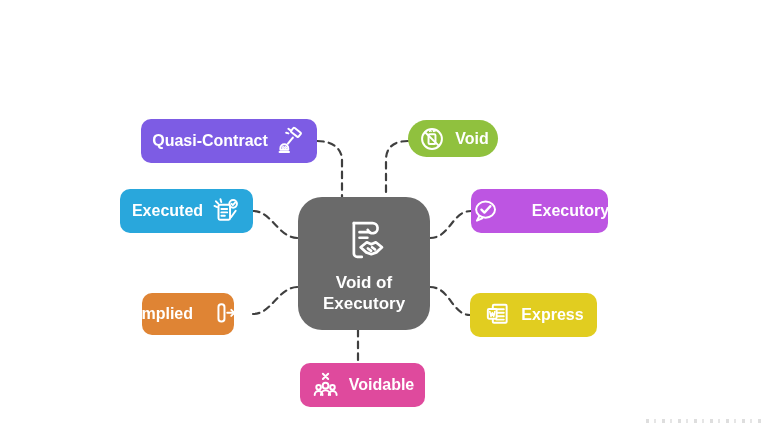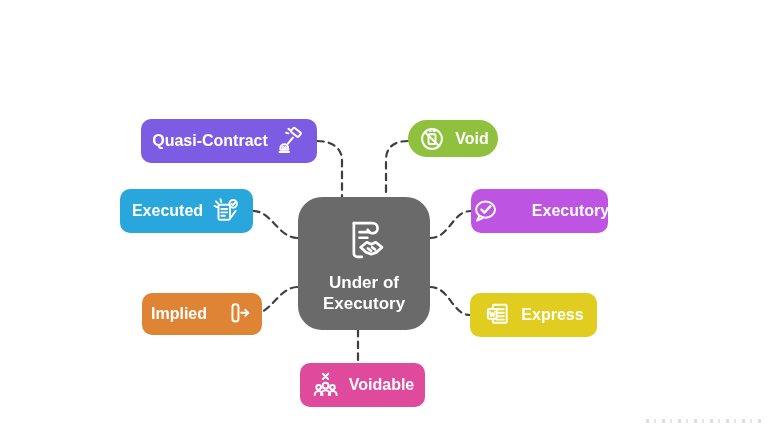--- a/index.html
+++ b/index.html
@@ -53,21 +53,21 @@
   <div class="center-node" style="background-color: rgb(106, 106, 106); --node-bg: #6A6A6A;">
     <span class="icon">
       <svg viewBox="0 0 48 48" stroke-width="2.4">
         <path d="M15 9 v27 a3 3 0 0 0 3 3 h4"></path>
         <path d="M15 9 h16.5 a4.5 4.5 0 1 1 -4.2 5.9"></path>
         <path d="M20 17 h9 M20 22 h7"></path>
         <path d="M21 30.5 L26.5 26 L30.5 27.8 L34.5 26 L40 30.5 L35 35 L30.5 36.6 L26 35 Z"></path>
         <path d="M27.5 31.5 l2.8 2.2 M31.2 30.4 l2.6 2"></path>
       </svg>
     </span>
-    <span>Under of</span>
+    <span>Void of</span>
     <span>Executory</span>
   </div>
 
   <div class="node" style="left: 141px; top: 119px; width: 176px; height: 44px; background-color: rgb(125, 92, 228); --node-bg: #7D5CE4;">
     <span>Quasi-Contract</span>
     <span class="icon">
       <svg viewBox="0 0 26 26" stroke-width="1.7">
         <rect x="13.2" y="3.2" width="8.2" height="4.6" rx="1" transform="rotate(38 17.3 5.5)"></rect>
         <path d="M14.6 10 L10.2 15.4"></path>
         <path d="M12.3 3.6 l-1.6-1.2 M10.8 6.4 l-2-.5"></path>
@@ -86,21 +86,21 @@
         <path d="M4.3 4.6 l1.9 2 M8.2 2.8 l.7 2.4 M3 8.6 l2.3 1"></path>
         <rect x="6.5" y="7.5" width="10" height="13" rx="1.2"></rect>
         <path d="M9 11.2 h5 M9 14.2 h5 M9 17.2 h3"></path>
         <circle cx="19.2" cy="6.8" r="3.3"></circle>
         <path d="M17.8 6.8 l1.1 1.1 2-2.2"></path>
         <path d="M21.4 12.8 l-4.2 5.8"></path>
       </svg>
     </span>
   </div>
 
-  <div class="node" style="left: 142px; top: 293px; width: 120px; height: 42px; background-color: rgb(223, 132, 52); gap: 16px; --node-bg: #DF8434;">
+  <div class="node" style="left: 142px; top: 293px; width: 92px; height: 42px; background-color: rgb(223, 132, 52); gap: 16px; --node-bg: #DF8434;">
     <span>Implied</span>
     <span class="icon">
       <svg viewBox="0 0 26 26" stroke-width="1.7">
         <rect x="8.2" y="4.5" width="5.2" height="15" rx="2.4"></rect>
         <path d="M15.8 12 h6"></path>
         <path d="M19.3 9.4 L22 12 l-2.7 2.6"></path>
       </svg>
     </span>
   </div>
 

